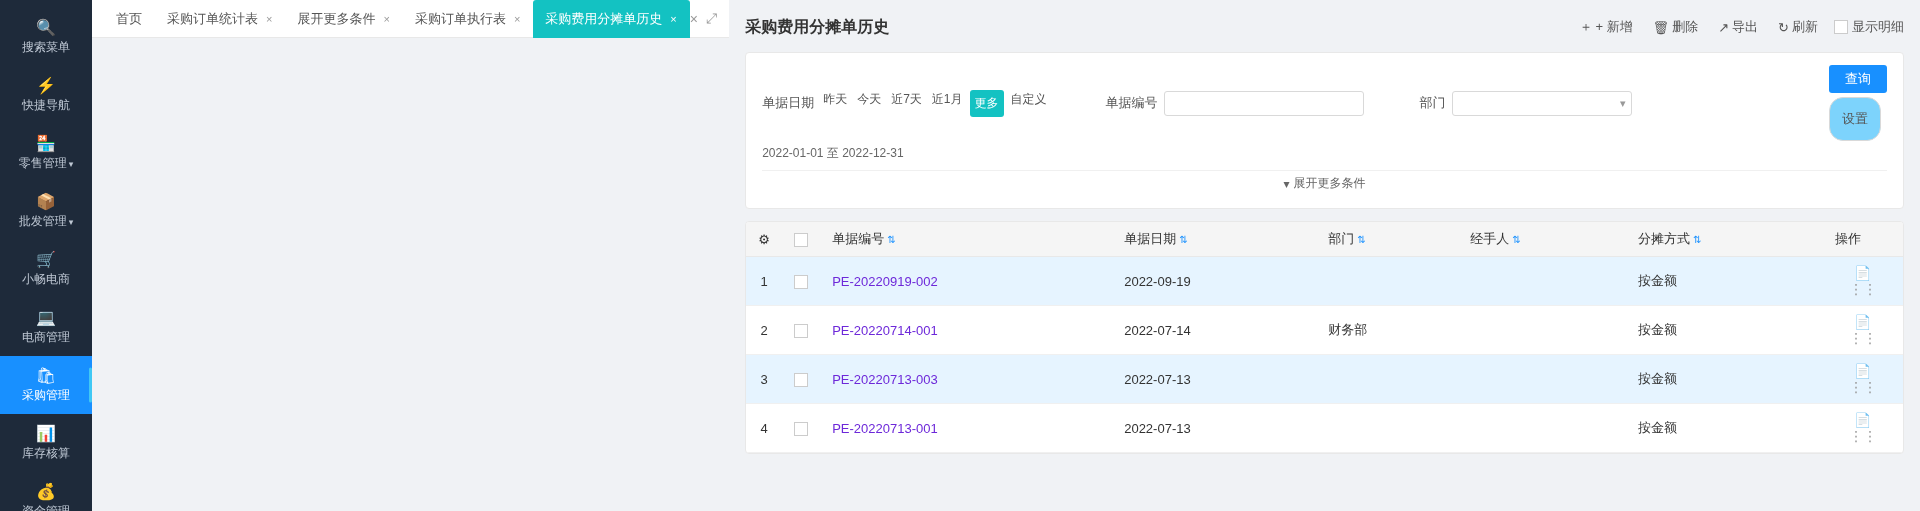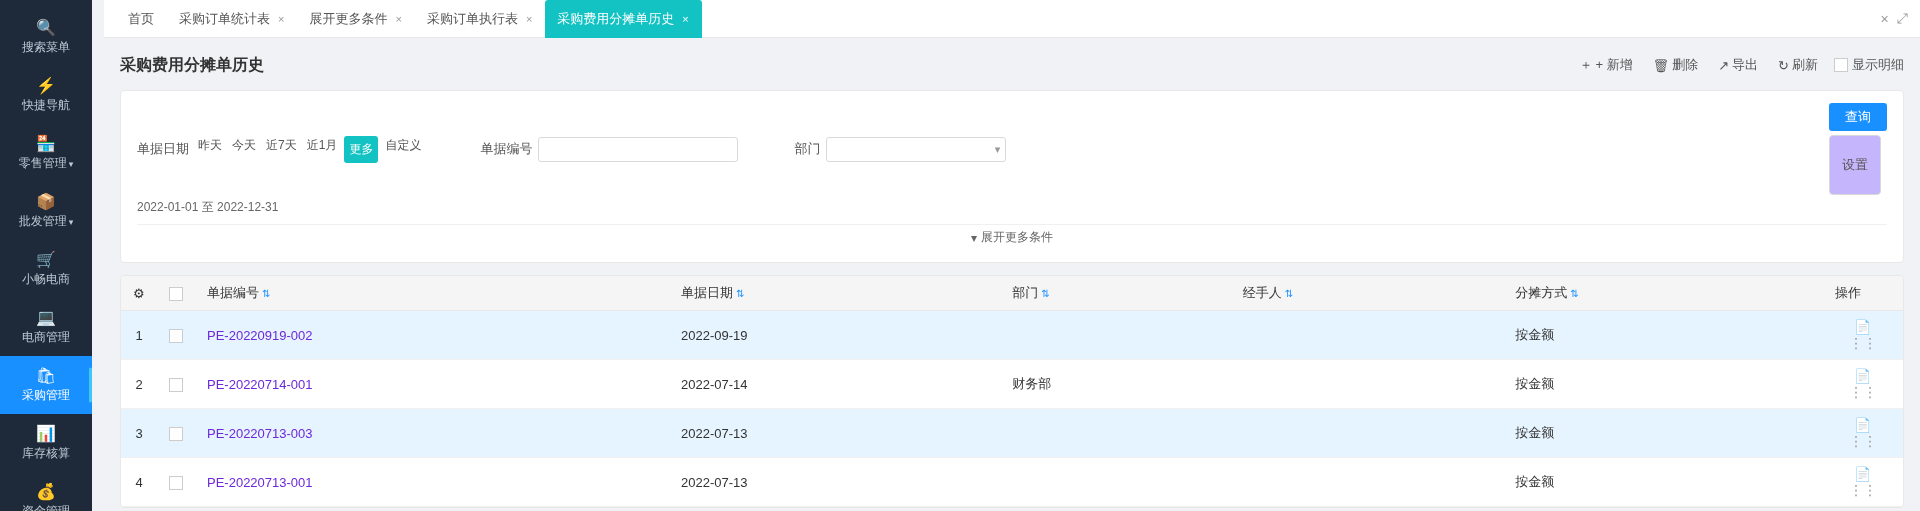--- a/index.html
+++ b/index.html
@@ -50,23 +50,22 @@
       align-items: center;
       justify-content: center;
       gap: 2px;
     }
     .arrow-icon { font-size: 9px; }
 
     
     .main-area {
       flex: 1;
       display: flex;
-      flex-direction: column;
+      flex-direction: row;
       overflow: hidden;
-      margin-left: 12px;
     }
 
     
     .tab-bar {
       background: #fff;
       border-bottom: 1px solid #e8e8e8;
       display: flex;
       align-items: center;
       padding: 0 12px;
       height: 38px;
@@ -241,25 +240,25 @@
     .query-btn {
       background: #1890ff;
       color: #fff;
       border: none;
       border-radius: 3px;
       padding: 5px 16px;
       cursor: pointer;
       font-size: 13px;
     }
     .setting-btn {
-      background: #c4b5fd;
+      background: #7dd3fc;
       color: #555;
       border: 1px solid #d9d9d9;
-      border-radius: 4px;
-      padding: 20px 12px;
+      border-radius: 14px;
+      padding: 12px 12px;
       cursor: pointer;
       font-size: 13px;
     }
     .expand-more {
       display: flex;
       align-items: center;
       justify-content: center;
       gap: 4px;
       cursor: pointer;
       color: #666;

